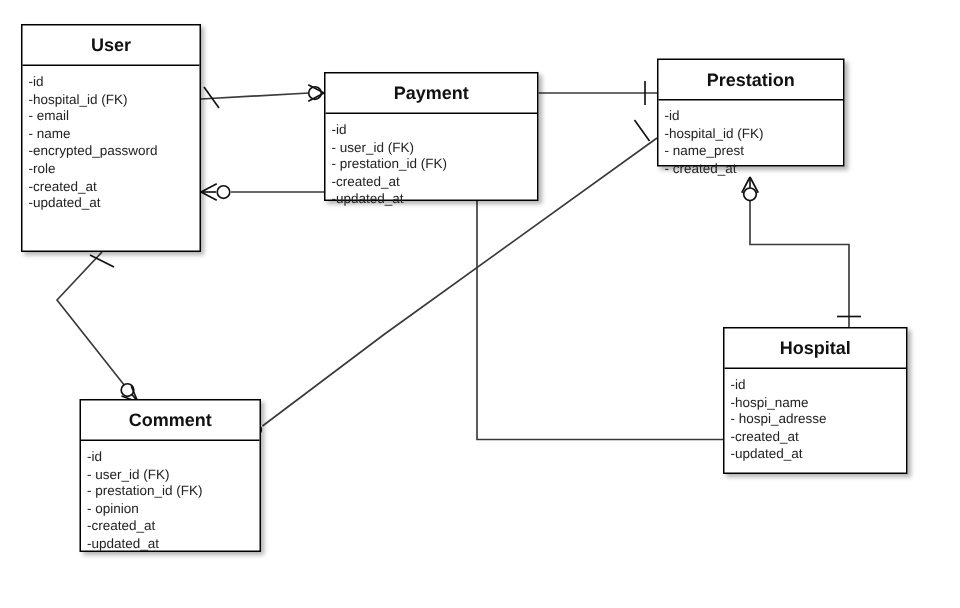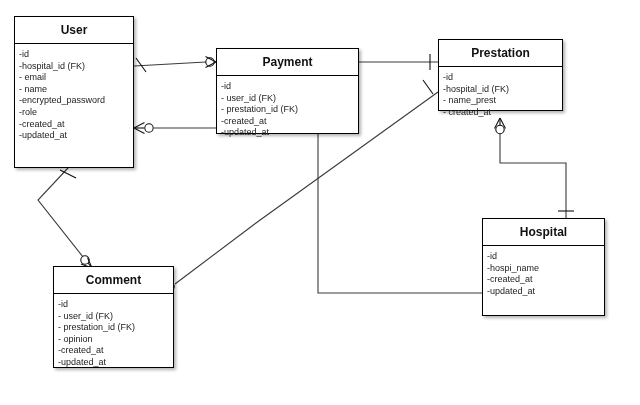--- a/index.html
+++ b/index.html
@@ -112,20 +112,21 @@
       <div class="attr">- name_prest</div>
       <div class="attr">- created_at</div>
     </div>
   </div>
 
   <div class="entity" id="e-hospital">
     <div class="etitle">Hospital</div>
     <div class="eattrs">
       <div class="attr">-id</div>
       <div class="attr">-hospi_name</div>
+      <div class="attr">- hospi_adresse</div>
       <div class="attr">-created_at</div>
       <div class="attr">-updated_at</div>
     </div>
   </div>
 
   <div class="entity" id="e-comment">
     <div class="etitle">Comment</div>
     <div class="eattrs">
       <div class="attr">-id</div>
       <div class="attr">- user_id (FK)</div>

